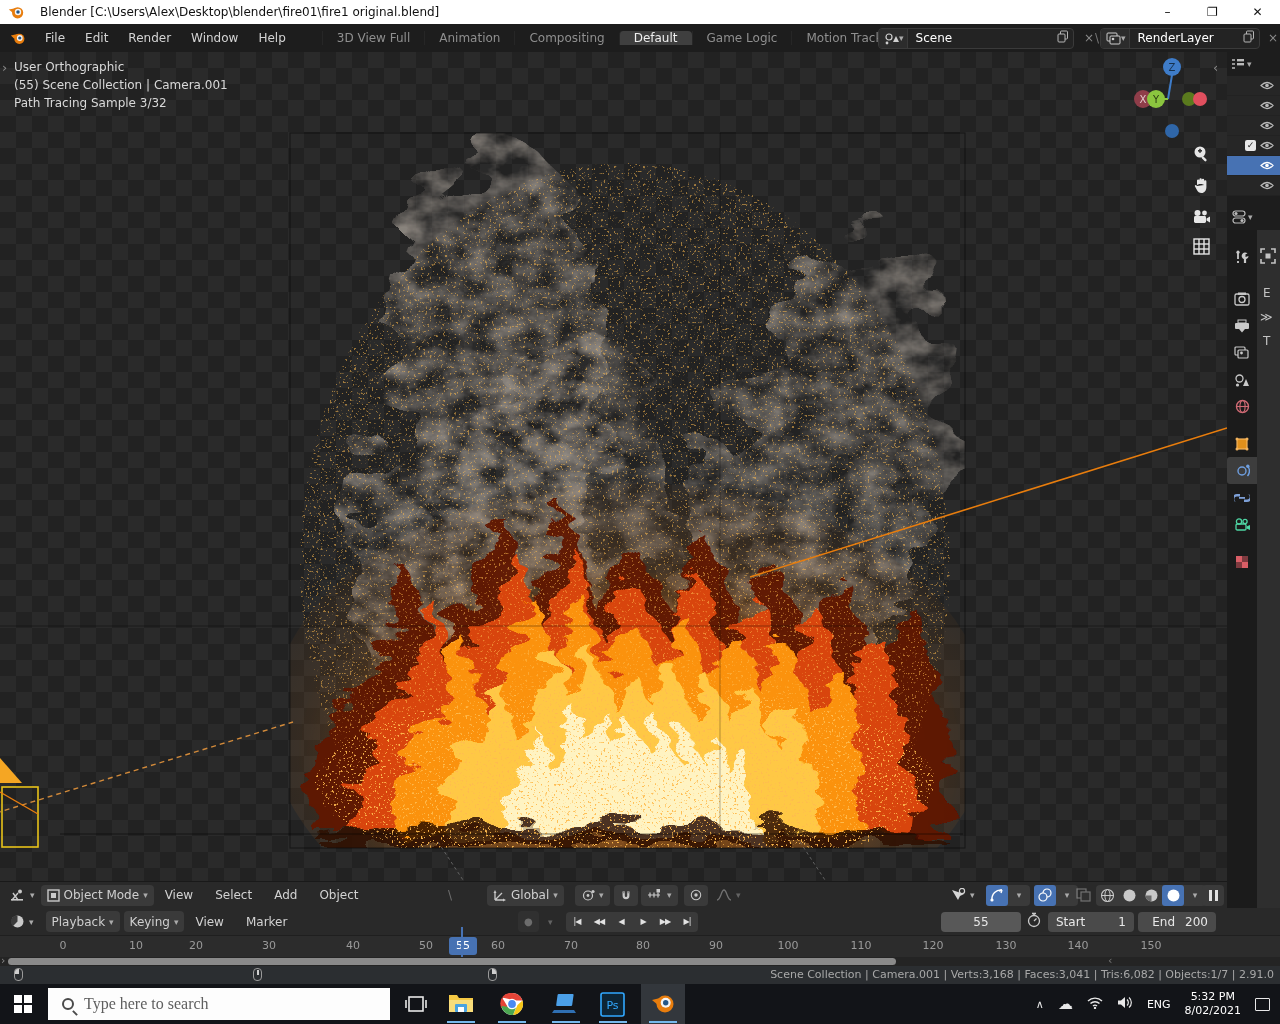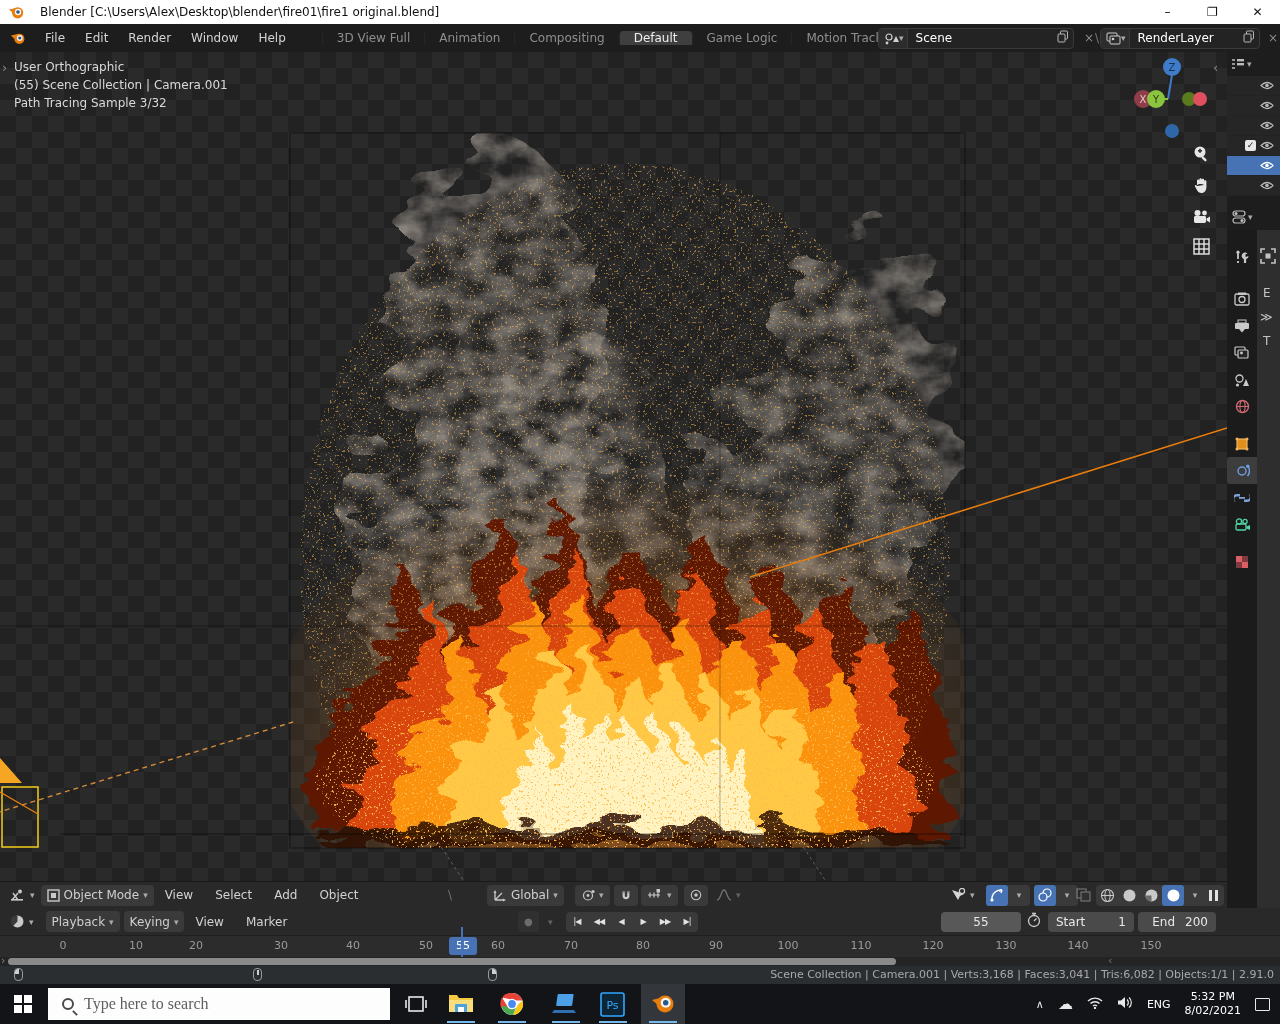--- a/index.html
+++ b/index.html
@@ -683,21 +683,21 @@
     <span class="tfield" style="position:absolute; left:1138px; width:78px; justify-content:flex-end;">
       <span>End</span>
         <span>200</span>
     </span>
   </div>
 
   <div id="tl-ruler">
     <span class="tick" style="left:63px;">0</span>
     <span class="tick" style="left:136px;">10</span>
     <span class="tick" style="left:196px;">20</span>
-    <span class="tick" style="left:281px;">30</span>
+    <span class="tick" style="left:269px;">30</span>
     <span class="tick" style="left:353px;">40</span>
     <span class="tick" style="left:426px;">50</span>
     <span class="tick" style="left:498px;">60</span>
     <span class="tick" style="left:571px;">70</span>
     <span class="tick" style="left:643px;">80</span>
     <span class="tick" style="left:716px;">90</span>
     <span class="tick" style="left:788px;">100</span>
     <span class="tick" style="left:861px;">110</span>
     <span class="tick" style="left:933px;">120</span>
     <span class="tick" style="left:1006px;">130</span>
@@ -716,21 +716,21 @@
 <div id="statusbar">
   <span class="mouse l" style="left:14px;">
       <i></i>
     </span>
   <span class="mouse m" style="left:253px;">
       <i></i>
     </span>
   <span class="mouse r" style="left:488px;">
       <i></i>
     </span>
-  <span class="info">Scene Collection | Camera.001 | Verts:3,168 | Faces:3,041 | Tris:6,082 | Objects:1/1 | 2.91.0</span>
+  <span class="info">Scene Collection | Camera.001 | Verts:3,168 | Faces:3,041 | Tris:6,082 | Objects:1/7 | 2.91.0</span>
 </div>
 
 <div id="taskbar">
   <div id="start"></div>
   <div id="searchbox">
     <span class="mag"></span>
     <input type="text" placeholder="Type here to search" style="">
   </div>
 
   <span class="tbicon" style="left:404px;">

